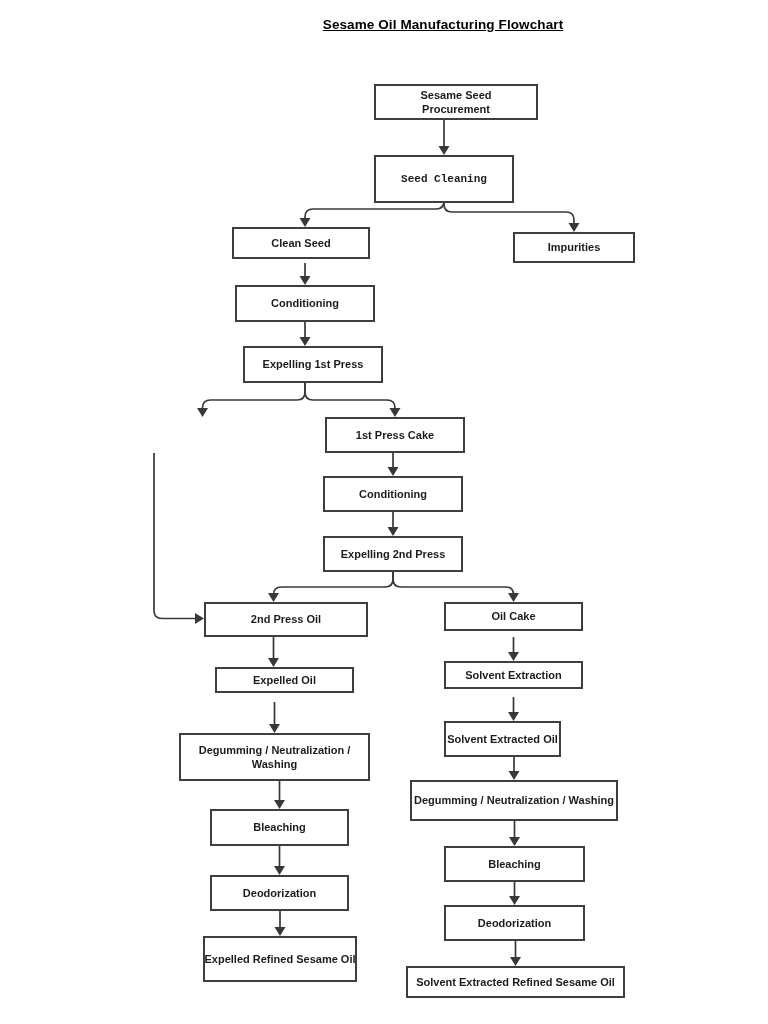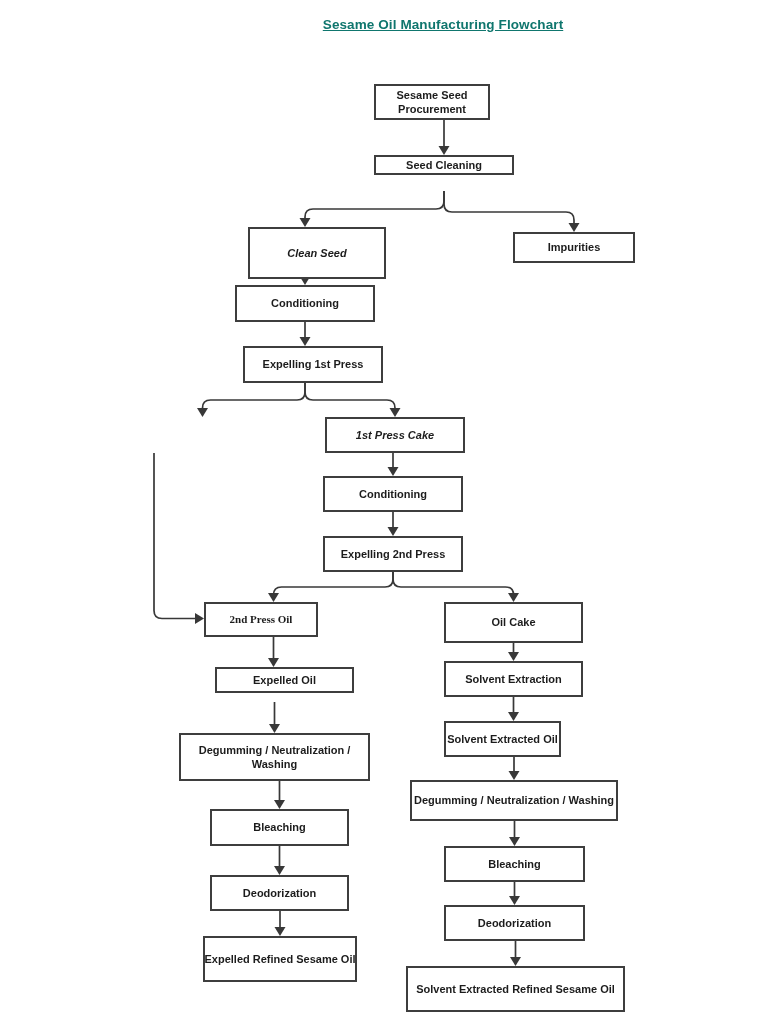--- a/index.html
+++ b/index.html
@@ -2,21 +2,21 @@
 <html><head>
 <meta charset="utf-8">
 <style>
   html,body{margin:0;padding:0;background:#ffffff;}
   .page{
     position:relative;width:768px;height:1024px;background:#ffffff;overflow:hidden;
     font-family:"Liberation Sans",sans-serif;
   }
   .title{
     position:absolute;top:17px;left:443px;transform:translateX(-50%);
-    font-size:13.5px;font-weight:700;color:#0f766e;
+    font-size:13.5px;font-weight:700;color:#000000;
     text-decoration:underline;white-space:nowrap;letter-spacing:.1px;
   }
   .canvas{position:absolute;inset:0;}
   svg.edges{position:absolute;left:0;top:0;z-index:1;}
   .node{
     position:absolute;z-index:2;box-sizing:border-box;
     background:#ffffff;border:2px solid #3e3e3e;
     display:flex;align-items:center;justify-content:center;
     font-size:11px;font-weight:700;color:#1c1c1c;
     text-align:center;line-height:1.3;
@@ -71,57 +71,57 @@
         <polygon points="513.5,721 508,712 519,712" fill="#383838"></polygon>
         <path d="M514,757 L514,771" fill="none" stroke="#383838" stroke-width="1.7"></path>
         <polygon points="514,780 508.5,771 519.5,771" fill="#383838"></polygon>
         <path d="M514.5,821 L514.5,837" fill="none" stroke="#383838" stroke-width="1.7"></path>
         <polygon points="514.5,846 509,837 520,837" fill="#383838"></polygon>
         <path d="M514.5,882 L514.5,896" fill="none" stroke="#383838" stroke-width="1.7"></path>
         <polygon points="514.5,905 509,896 520,896" fill="#383838"></polygon>
         <path d="M515.5,941 L515.5,957" fill="none" stroke="#383838" stroke-width="1.7"></path>
         <polygon points="515.5,966 510,957 521,957" fill="#383838"></polygon>
       </svg>
-      <div class="node wrap" style="left: 374px; top: 84px; width: 116px; height: 36px; border-color: rgb(62, 62, 62); color: rgb(28, 28, 28);">
+      <div class="node wrap" style="left: 374px; top: 84px; width: 164px; height: 36px; border-color: rgb(62, 62, 62); color: rgb(28, 28, 28);">
         <span>Sesame Seed Procurement</span>
       </div>
-      <div class="node" style="left: 374px; top: 155px; width: 140px; height: 20px; border-color: rgb(62, 62, 62); color: rgb(28, 28, 28);">
+      <div class="node" style="left: 374px; top: 155px; width: 140px; height: 48px; border-color: rgb(62, 62, 62); color: rgb(28, 28, 28); font-family: Liberation Mono, monospace;">
         <span>Seed Cleaning</span>
       </div>
-      <div class="node" style="left: 248px; top: 227px; width: 138px; height: 52px; border-color: rgb(62, 62, 62); color: rgb(28, 28, 28); font-style: italic;">
+      <div class="node" style="left: 232px; top: 227px; width: 138px; height: 32px; border-color: rgb(62, 62, 62); color: rgb(28, 28, 28);">
         <span>Clean Seed</span>
       </div>
       <div class="node" style="left: 513px; top: 232px; width: 122px; height: 31px; border-color: rgb(62, 62, 62); color: rgb(28, 28, 28);">
         <span>Impurities</span>
       </div>
       <div class="node" style="left: 235px; top: 285px; width: 140px; height: 37px; border-color: rgb(62, 62, 62); color: rgb(28, 28, 28);">
         <span>Conditioning</span>
       </div>
       <div class="node" style="left: 235px; top: 346px; width: 140px; height: 37px; border-color: rgb(62, 62, 62); color: rgb(28, 28, 28); margin-left: 8px;">
         <span>Expelling 1st Press</span>
       </div>
-      <div class="node" style="left: 325px; top: 417px; width: 140px; height: 36px; border-color: rgb(62, 62, 62); color: rgb(28, 28, 28); font-style: italic;">
+      <div class="node" style="left: 325px; top: 417px; width: 140px; height: 36px; border-color: rgb(62, 62, 62); color: rgb(28, 28, 28);">
         <span>1st Press Cake</span>
       </div>
       <div class="node" style="left: 323px; top: 476px; width: 140px; height: 36px; border-color: rgb(62, 62, 62); color: rgb(28, 28, 28);">
         <span>Conditioning</span>
       </div>
       <div class="node" style="left: 323px; top: 536px; width: 140px; height: 36px; border-color: rgb(62, 62, 62); color: rgb(28, 28, 28);">
         <span>Expelling 2nd Press</span>
       </div>
-      <div class="node" style="left: 204px; top: 602px; width: 114px; height: 35px; border-color: rgb(62, 62, 62); color: rgb(28, 28, 28); font-family: Liberation Serif, serif;">
+      <div class="node" style="left: 204px; top: 602px; width: 164px; height: 35px; border-color: rgb(62, 62, 62); color: rgb(28, 28, 28);">
         <span>2nd Press Oil</span>
       </div>
-      <div class="node" style="left: 444px; top: 602px; width: 139px; height: 41px; border-color: rgb(62, 62, 62); color: rgb(28, 28, 28);">
+      <div class="node" style="left: 444px; top: 602px; width: 139px; height: 29px; border-color: rgb(62, 62, 62); color: rgb(28, 28, 28);">
         <span>Oil Cake</span>
       </div>
       <div class="node" style="left: 215px; top: 667px; width: 139px; height: 26px; border-color: rgb(62, 62, 62); color: rgb(28, 28, 28);">
         <span>Expelled Oil</span>
       </div>
-      <div class="node" style="left: 444px; top: 661px; width: 139px; height: 36px; border-color: rgb(62, 62, 62); color: rgb(28, 28, 28);">
+      <div class="node" style="left: 444px; top: 661px; width: 139px; height: 28px; border-color: rgb(62, 62, 62); color: rgb(28, 28, 28);">
         <span>Solvent Extraction</span>
       </div>
       <div class="node" style="left: 444px; top: 721px; width: 117px; height: 36px; border-color: rgb(62, 62, 62); color: rgb(28, 28, 28);">
         <span>Solvent Extracted Oil</span>
       </div>
       <div class="node wrap" style="left: 179px; top: 733px; width: 191px; height: 48px; border-color: rgb(62, 62, 62); color: rgb(28, 28, 28);">
         <span>Degumming / Neutralization / Washing</span>
       </div>
       <div class="node" style="left: 410px; top: 780px; width: 208px; height: 41px; border-color: rgb(62, 62, 62); color: rgb(28, 28, 28);">
         <span>Degumming / Neutralization / Washing</span>
@@ -134,17 +134,17 @@
       </div>
       <div class="node" style="left: 210px; top: 875px; width: 139px; height: 36px; border-color: rgb(62, 62, 62); color: rgb(28, 28, 28);">
         <span>Deodorization</span>
       </div>
       <div class="node" style="left: 444px; top: 905px; width: 141px; height: 36px; border-color: rgb(62, 62, 62); color: rgb(28, 28, 28);">
         <span>Deodorization</span>
       </div>
       <div class="node" style="left: 203px; top: 936px; width: 154px; height: 46px; border-color: rgb(62, 62, 62); color: rgb(28, 28, 28);">
         <span>Expelled Refined Sesame Oil</span>
       </div>
-      <div class="node" style="left: 406px; top: 966px; width: 219px; height: 46px; border-color: rgb(62, 62, 62); color: rgb(28, 28, 28);">
+      <div class="node" style="left: 406px; top: 966px; width: 219px; height: 32px; border-color: rgb(62, 62, 62); color: rgb(28, 28, 28);">
         <span>Solvent Extracted Refined Sesame Oil</span>
       </div>
     </div>
 </div>
 
 </body></html>

